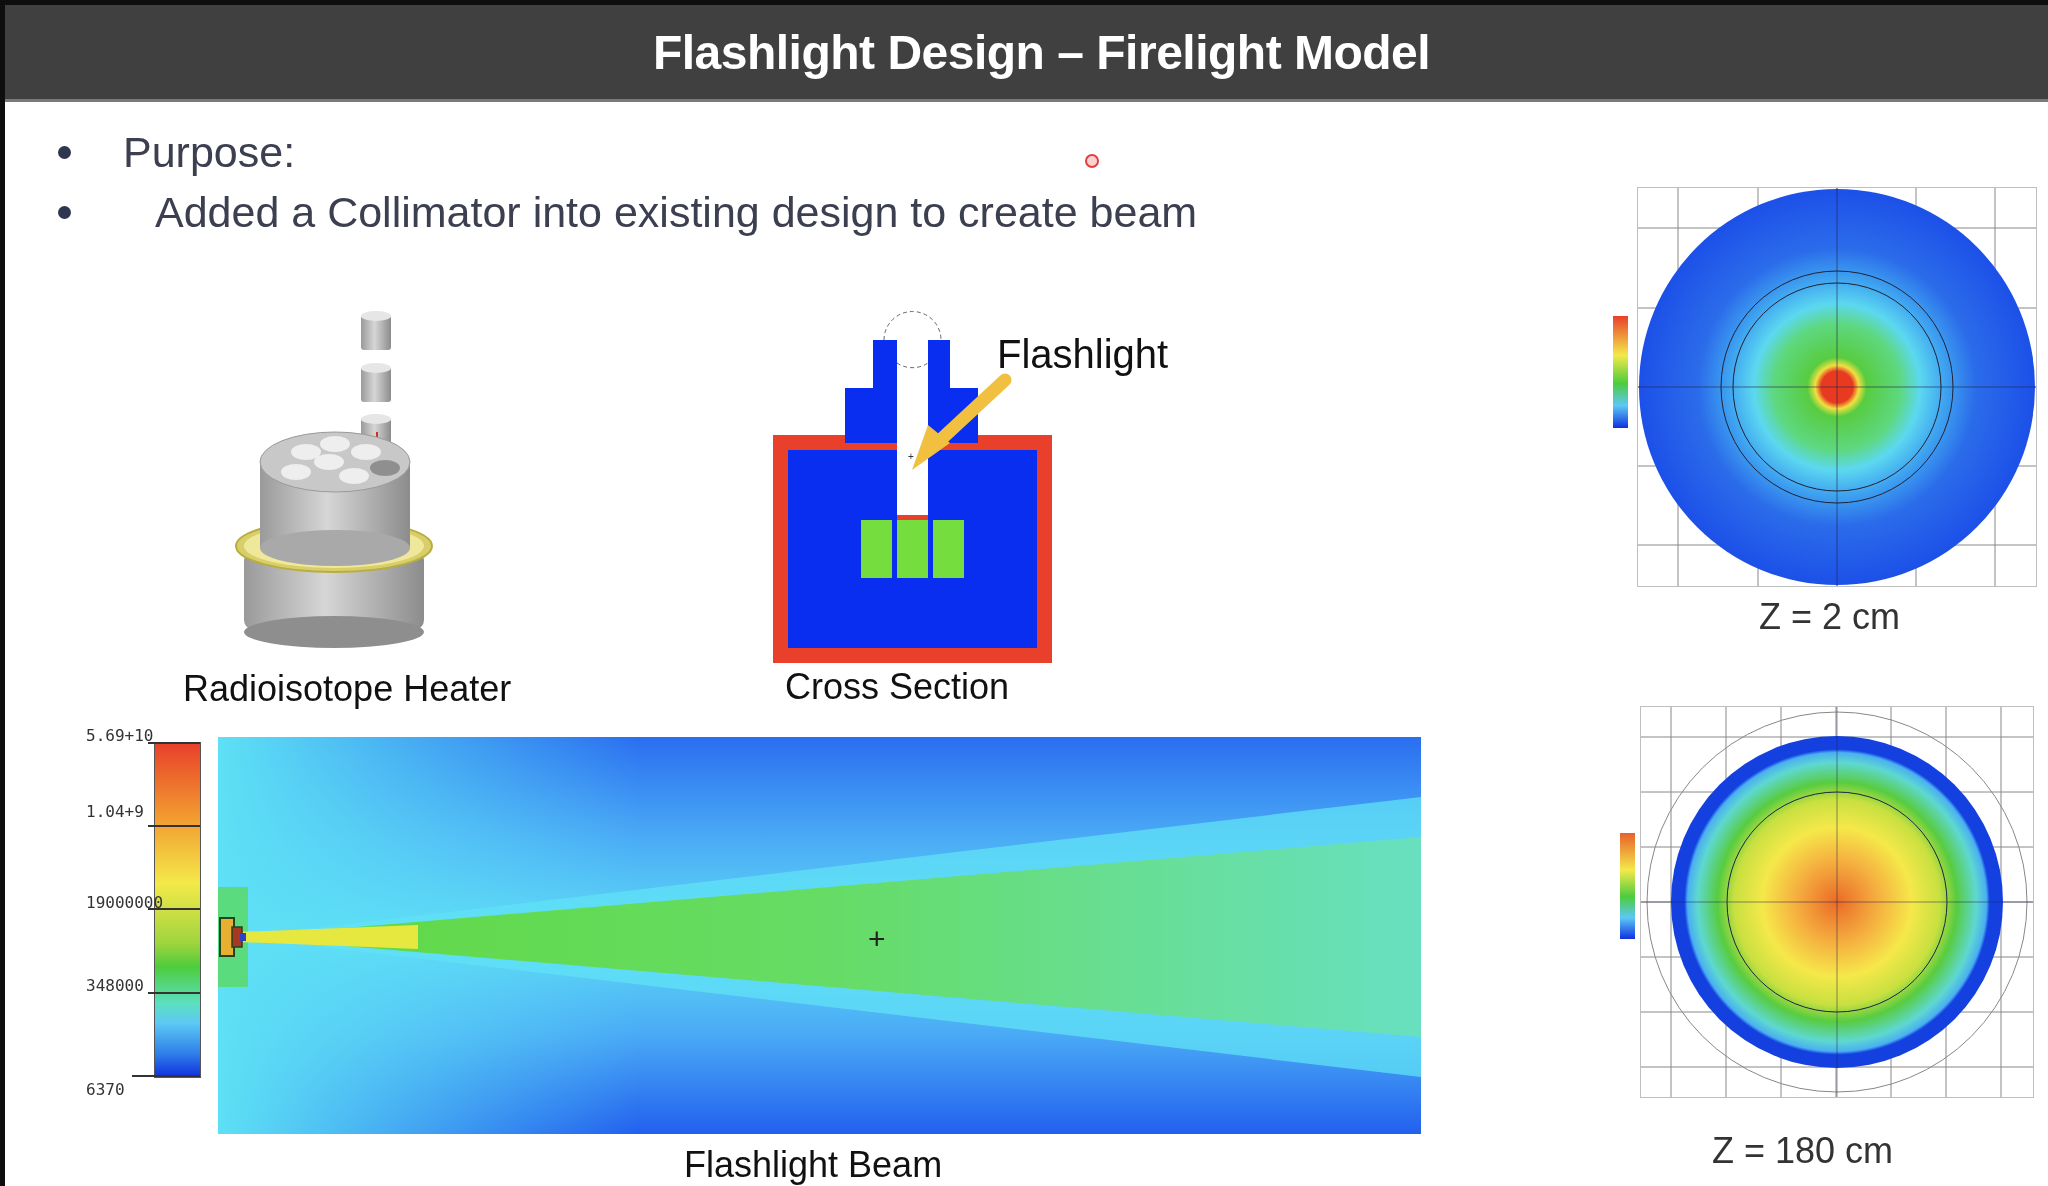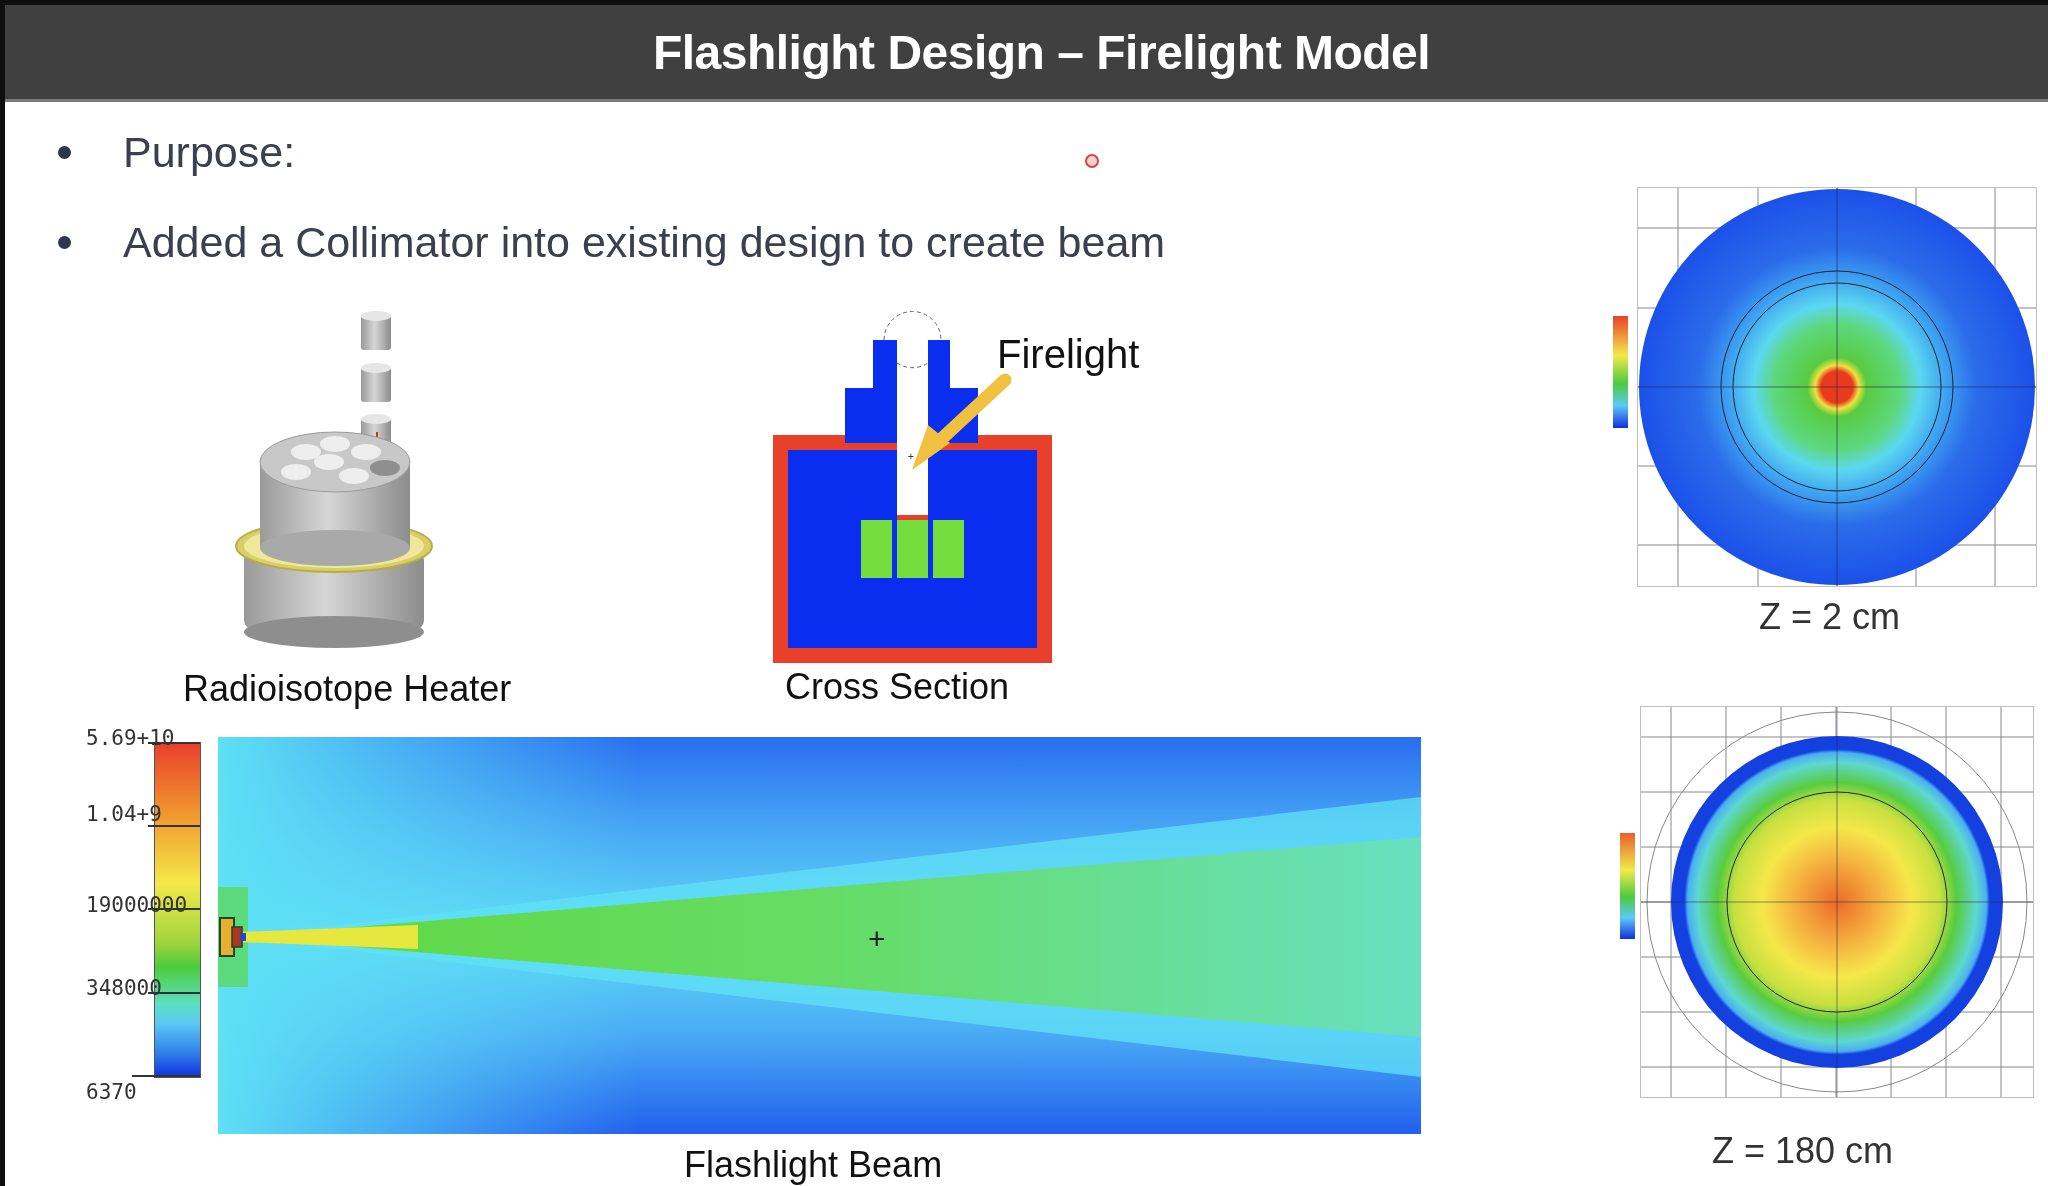--- a/index.html
+++ b/index.html
@@ -9,42 +9,42 @@
   .title-bar { position:absolute; left:5px; top:5px; width:2043px; height:94px; background:#404040; border-bottom:3px solid #7a7a7a; display:flex; align-items:center; justify-content:center; }
   .title-text { color:#ffffff; font-weight:bold; font-size:48px; letter-spacing:-0.5px; margin-left:30px; }
   .bullet { position:absolute; left:58px; display:flex; align-items:center; color:#3b3f4f; font-size:43px; }
   .bullet .dot { width:13px; height:13px; border-radius:50%; background:#2f3650; margin-right:52px; }
   .bullet b { font-weight:bold; color:#353a4a; }
   .caption { position:absolute; color:#111; font-size:36px; white-space:nowrap; }
   .heater { position:absolute; left:230px; top:310px; width:230px; height:340px; }
   .cross { position:absolute; left:750px; top:295px; width:460px; height:380px; }
   .callout { position:absolute; left:997px; top:332px; font-size:40px; color:#111; }
   .colorbar { position:absolute; left:154px; top:742px; width:45px; height:334px; background:linear-gradient(to bottom,#e8402a 0%,#f29a30 22%,#f4e94a 42%,#9fd43d 60%,#4dcc3c 67%,#5ce0c0 78%,#5cc8f5 84%,#2f7fe8 93%,#1030e0 100%); border:1px solid #555; }
-  .cb-label { position:absolute; font-family:"DejaVu Sans Mono", monospace; font-size:21px; color:#333; }
+  .cb-label { position:absolute; font-family:"DejaVu Sans Mono", monospace; font-size:16px; color:#333; }
   .cb-tick { position:absolute; height:2px; background:#333; }
   .beam { position:absolute; left:218px; top:737px; width:1203px; height:397px; background:#4fb4f5; overflow:hidden; }
   .beam-cross { position:absolute; left:868px; top:922px; font-size:30px; color:#222; }
   .plot { position:absolute; border:1px solid #bfbfbf; background:#fff; }
   .small-cb { position:absolute; width:15px; }
 </style>
 </head>
 <body>
 
 <div class="frame-top"></div>
 <div class="frame-left"></div>
 
 <div class="title-bar">
   <span class="title-text">Flashlight Design – Firelight Model</span>
 </div>
 
 <div class="bullet" style="top:128px;justify-content:center;">
   <span class="dot"></span>
   <span>Purpose: </span>
 </div>
-<div class="bullet" style="top:218px;">
+<div class="bullet" style="top:188px;gap:32px;">
   <span class="dot"></span>
   <span>Added a Collimator into existing design to create beam</span>
 </div>
 <span style="position:absolute;left:1085px;top:154px;width:10px;height:10px;border-radius:50%;border:2px solid #e04040;background:rgba(255,120,120,0.35);"></span>
 
 <svg class="heater" viewBox="0 0 230 340">
   <defs>
     <linearGradient id="metal" x1="0" x2="1">
       <stop offset="0" stop-color="#9a9a9a"></stop>
         <stop offset="0.45" stop-color="#d6d6d6"></stop>
@@ -92,21 +92,21 @@
   <rect x="183" y="225" width="31" height="58" fill="#76dd3e"></rect>
   <path d="M134,45 A28,28 0 0 1 191,45" fill="none" stroke="#666" stroke-dasharray="4,3"></path>
   <path d="M147,68 A28,28 0 0 0 178,68" fill="none" stroke="#666" stroke-dasharray="4,3"></path>
   <text x="158" y="165" font-size="10" fill="#333">+</text>
 
   <g>
     <line x1="255" y1="85" x2="185" y2="150" stroke="#f2c040" stroke-width="13" stroke-linecap="round"></line>
     <polygon points="162,175 200,148 178,130" fill="#f2c040"></polygon>
   </g>
 </svg>
-<div class="callout">Firelight</div>
+<div class="callout">Flashlight</div>
 <div class="caption" style="left:785px;top:666px;">Cross Section</div>
 
 <div class="colorbar"></div>
 <div class="cb-tick" style="left:148px;top:742px;width:52px;"></div>
 <div class="cb-tick" style="left:148px;top:825px;width:52px;"></div>
 <div class="cb-tick" style="left:148px;top:908px;width:52px;"></div>
 <div class="cb-tick" style="left:148px;top:992px;width:52px;"></div>
 <div class="cb-tick" style="left:132px;top:1075px;width:68px;"></div>
 <div class="cb-label" style="left:86px;top:726px;">5.69+10</div>
 <div class="cb-label" style="left:86px;top:802px;">1.04+9</div>

